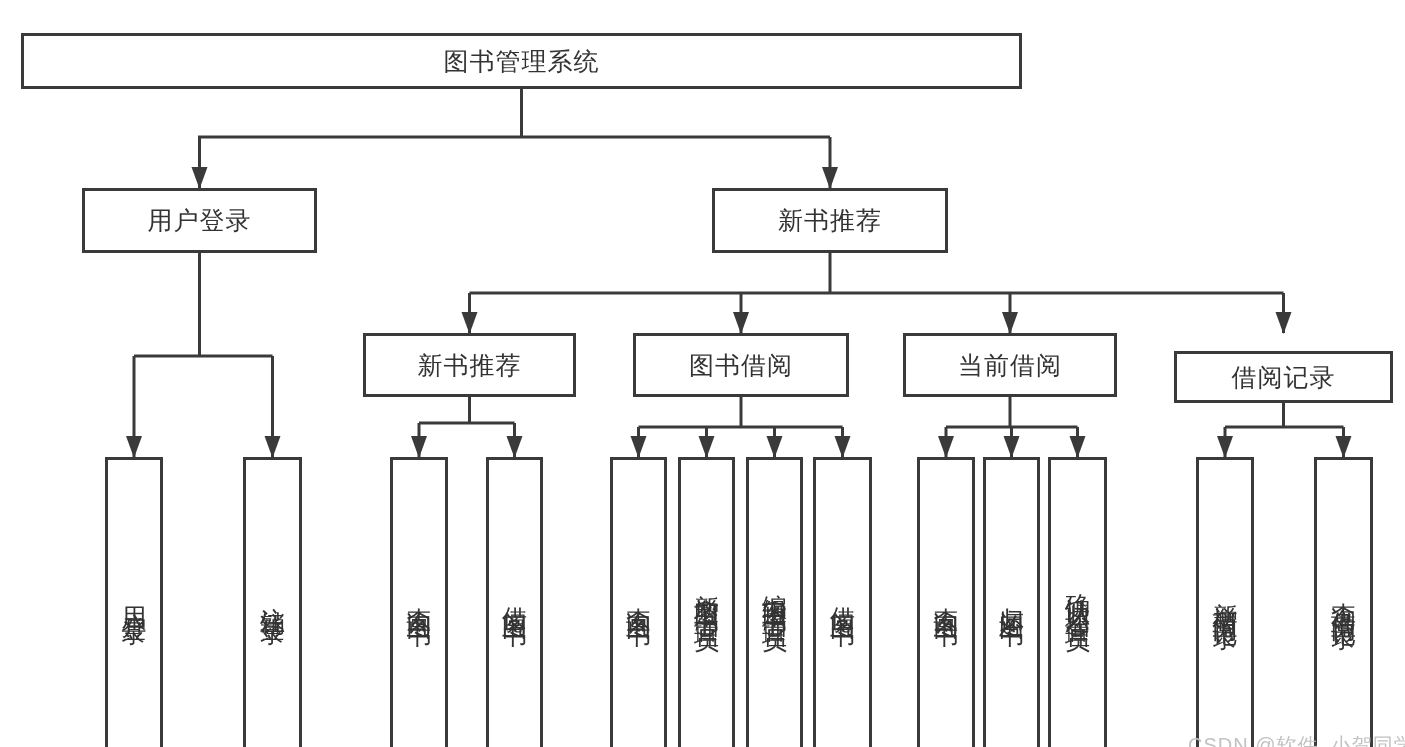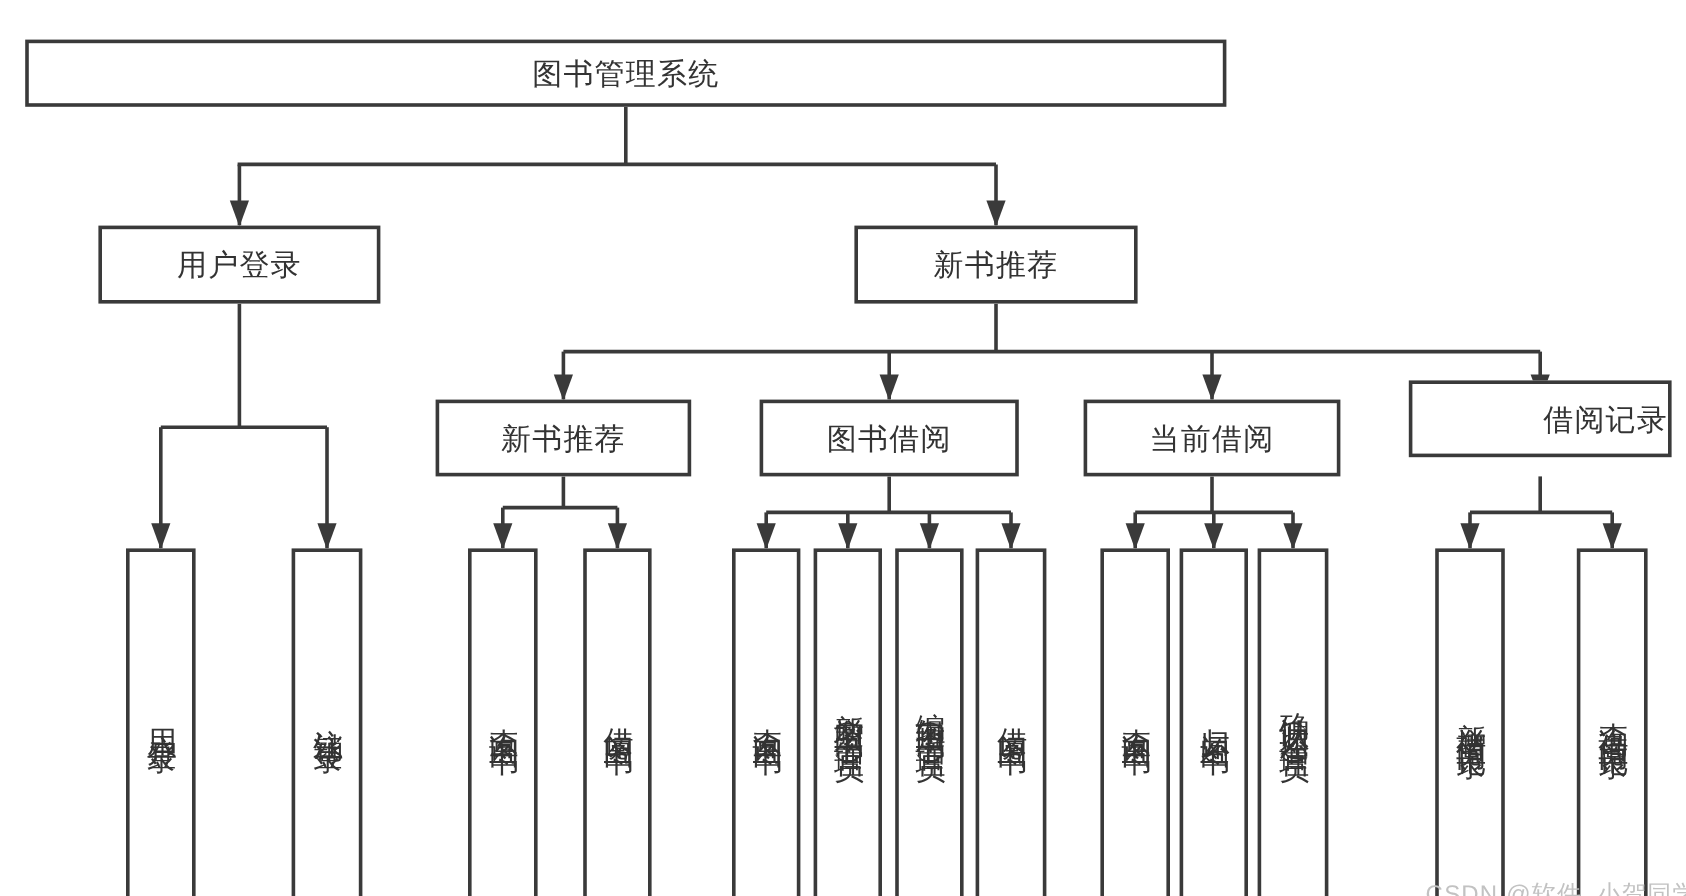--- a/index.html
+++ b/index.html
@@ -135,21 +135,21 @@
 
   <div class="node h-node" style="left:363px;top:313px;width:213px;height:64px;">
     <span>新书推荐</span>
   </div>
   <div class="node h-node" style="left:633px;top:313px;width:216px;height:64px;">
     <span>图书借阅</span>
   </div>
   <div class="node h-node" style="left:903px;top:313px;width:214px;height:64px;">
     <span>当前借阅</span>
   </div>
-  <div class="node h-node" style="left:1174px;top:297px;width:219px;height:64px;justify-content:flex-end;">
+  <div class="node h-node" style="left:1174px;top:331px;width:219px;height:52px;">
     <span>借阅记录</span>
   </div>
 
   <div class="node v-node" style="left:105px;top:437px;width:58px;height:299px;">
     <span class="v-text">用户登录</span>
   </div>
   <div class="node v-node" style="left:243px;top:437px;width:59px;height:299px;">
     <span class="v-text">注销登录</span>
   </div>
 

